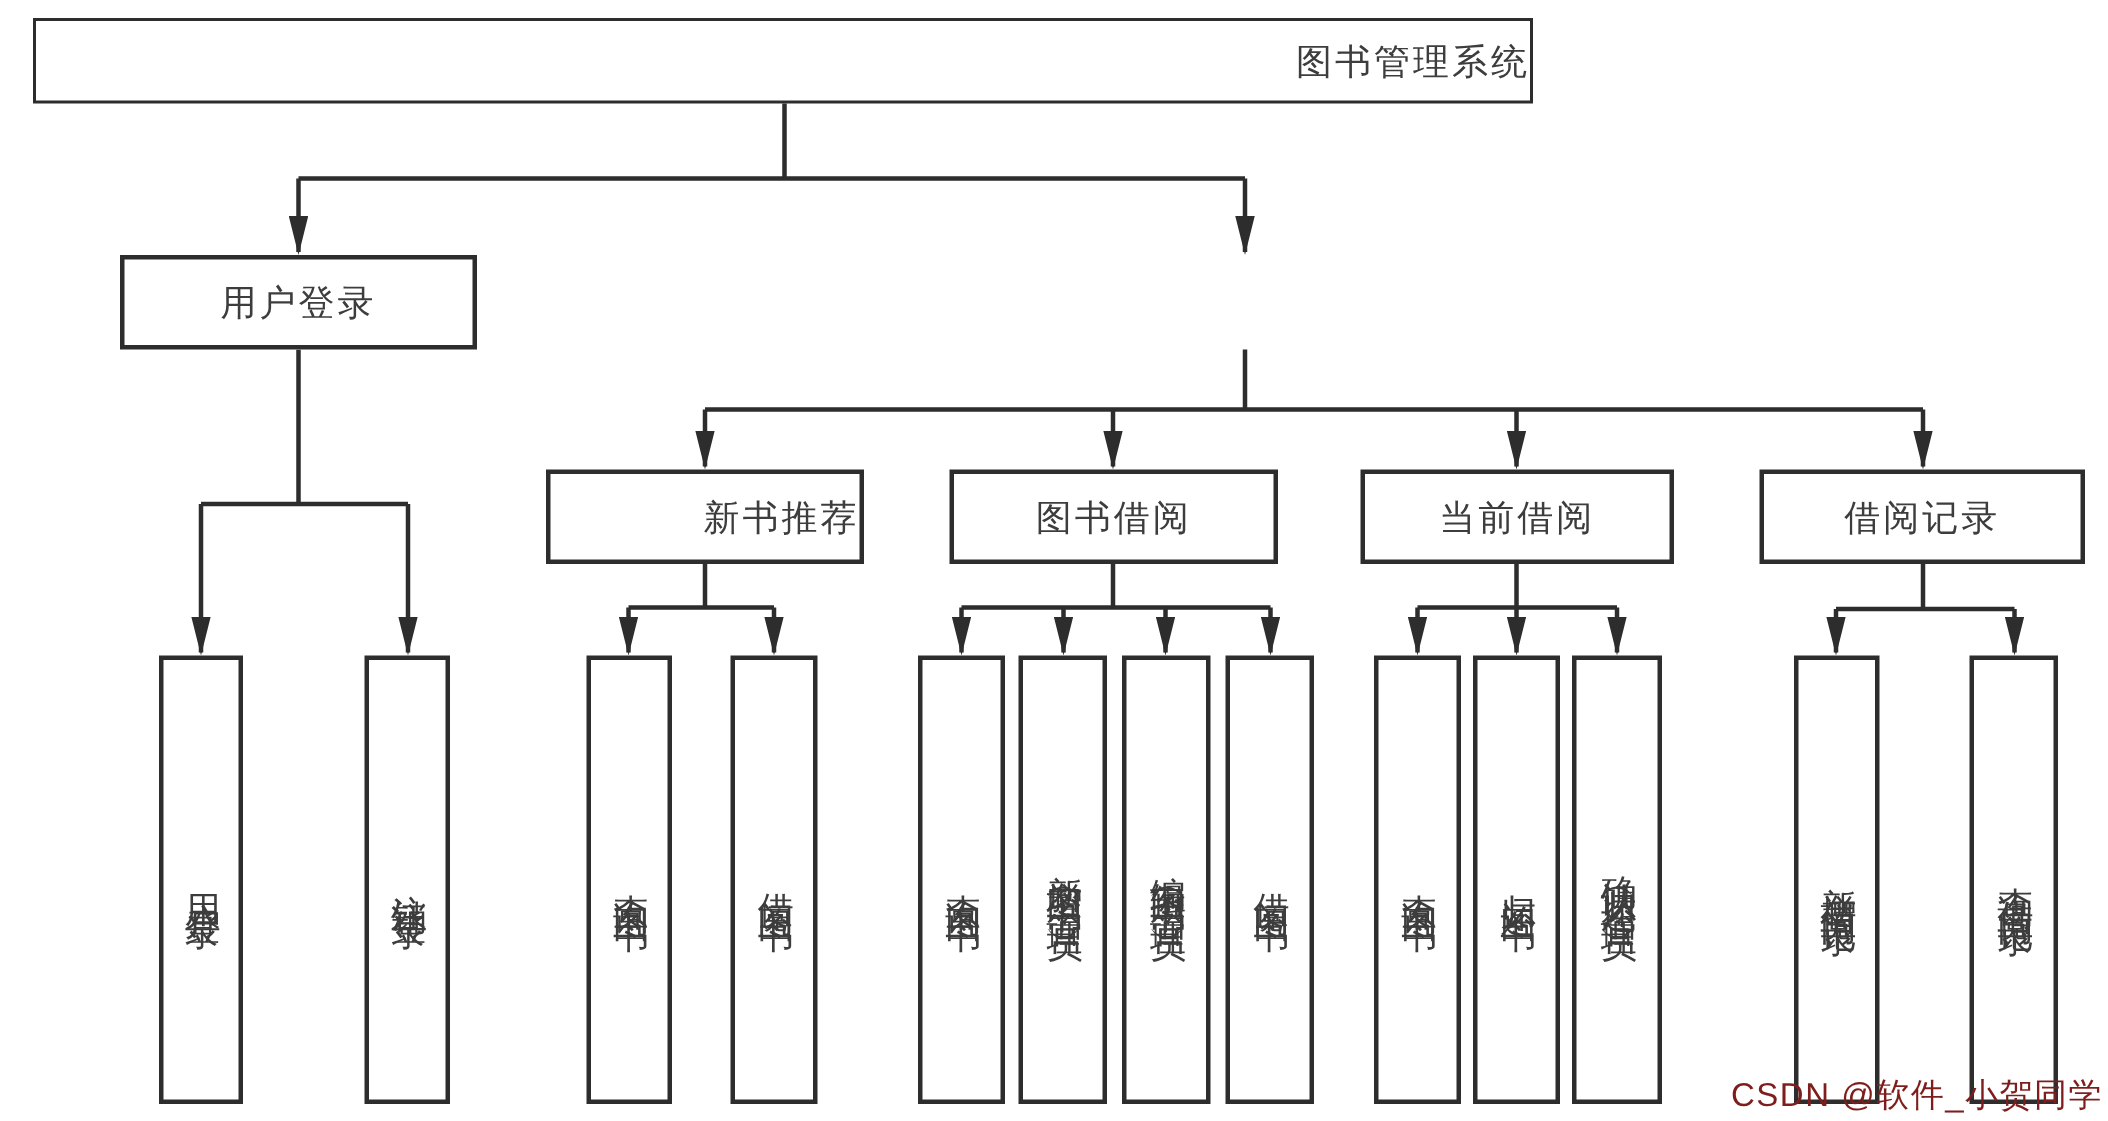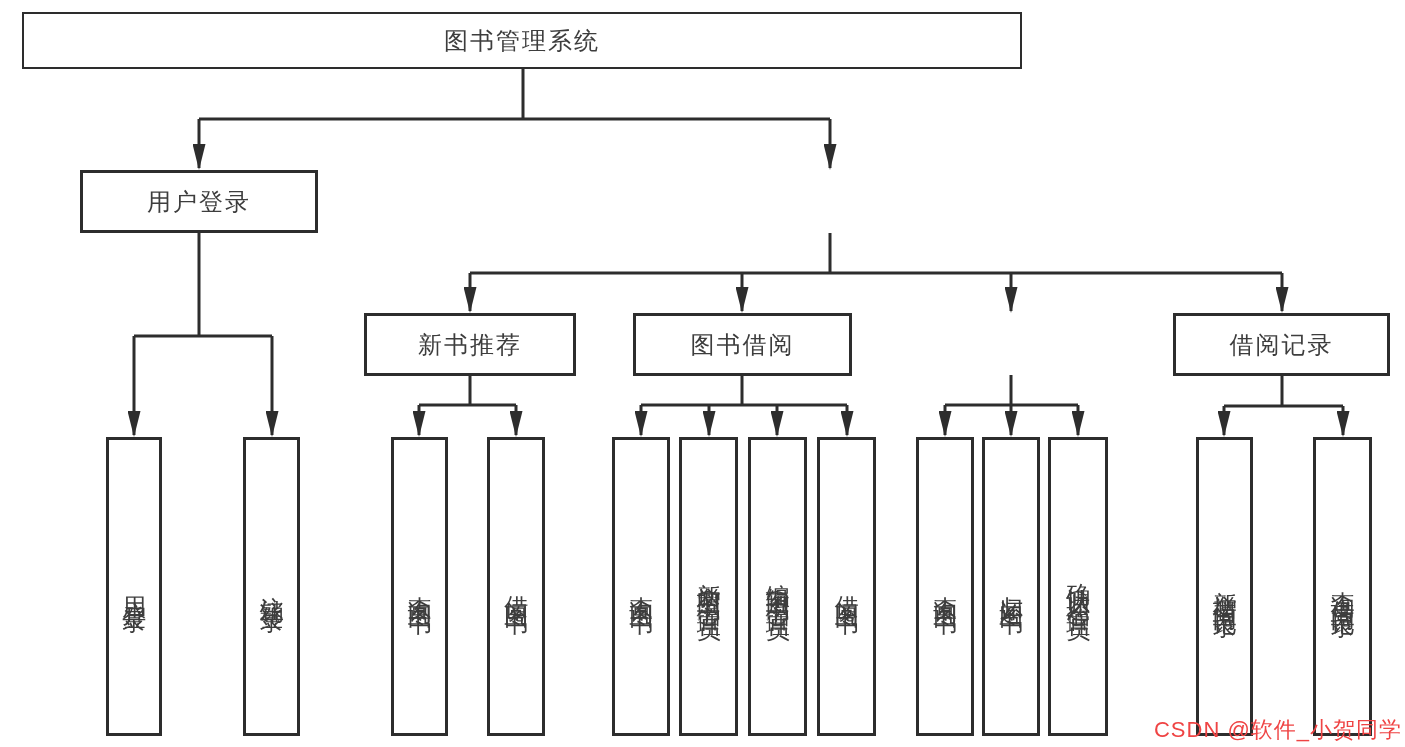--- a/index.html
+++ b/index.html
@@ -35,21 +35,21 @@
     letter-spacing:5px;
     line-height:1.1;
     color:#3d3d3d;
   }
   .watermark{
     position:absolute;
     right:3px;
     bottom:2px;
     font-size:22px;
     letter-spacing:1px;
-    color:#ef4444;
+    color:#7f1d1d;
     white-space:nowrap;
   }
 </style>
 </head>
 <body>
 
 <div class="stage">
 
   <svg class="lines" viewBox="0 0 1405 747" aria-hidden="true">
     <defs>
@@ -88,33 +88,36 @@
 
       <line x1="945" y1="405" x2="945" y2="435" marker-end="url(#ah)"></line>
       <line x1="1011" y1="405" x2="1011" y2="435" marker-end="url(#ah)"></line>
       <line x1="1078" y1="405" x2="1078" y2="435" marker-end="url(#ah)"></line>
 
       <line x1="1224" y1="406" x2="1224" y2="435" marker-end="url(#ah)"></line>
       <line x1="1343" y1="406" x2="1343" y2="435" marker-end="url(#ah)"></line>
     </g>
   </svg>
 
-  <div class="box root" style="left:22px;top:12px;width:1000px;height:57px;">
+  <div class="box root" style="left:22px;top:12px;width:1000px;height:57px;justify-content:flex-end;">
     <span class="hlabel">图书管理系统</span>
   </div>
 
   <div class="box" style="left:80px;top:170px;width:238px;height:63px;">
     <span class="hlabel">用户登录</span>
   </div>
 
-  <div class="box" style="left:364px;top:313px;width:212px;height:63px;">
+  <div class="box" style="left:364px;top:313px;width:212px;height:63px;justify-content:flex-end;">
     <span class="hlabel">新书推荐</span>
   </div>
   <div class="box" style="left:633px;top:313px;width:219px;height:63px;">
     <span class="hlabel">图书借阅</span>
+  </div>
+  <div class="box" style="left:907px;top:313px;width:209px;height:63px;">
+    <span class="hlabel">当前借阅</span>
   </div>
   <div class="box" style="left:1173px;top:313px;width:217px;height:63px;text-align:right;">
     <span class="hlabel">借阅记录</span>
   </div>
 
   <div class="box leaf" style="left:106px;top:437px;width:56px;height:299px;">
     <span class="vlabel">用户登录</span>
   </div>
   <div class="box leaf" style="left:243px;top:437px;width:57px;height:299px;">
     <span class="vlabel">注销登录</span>

